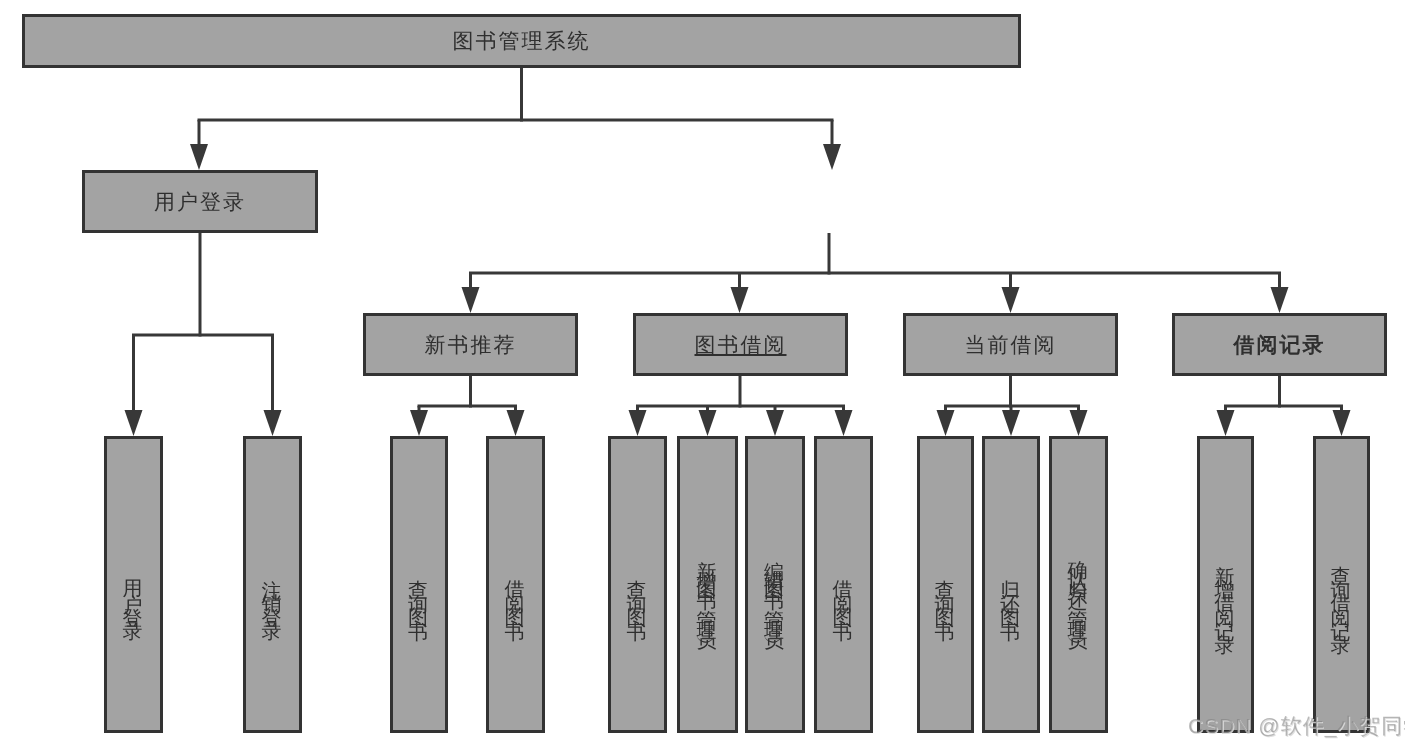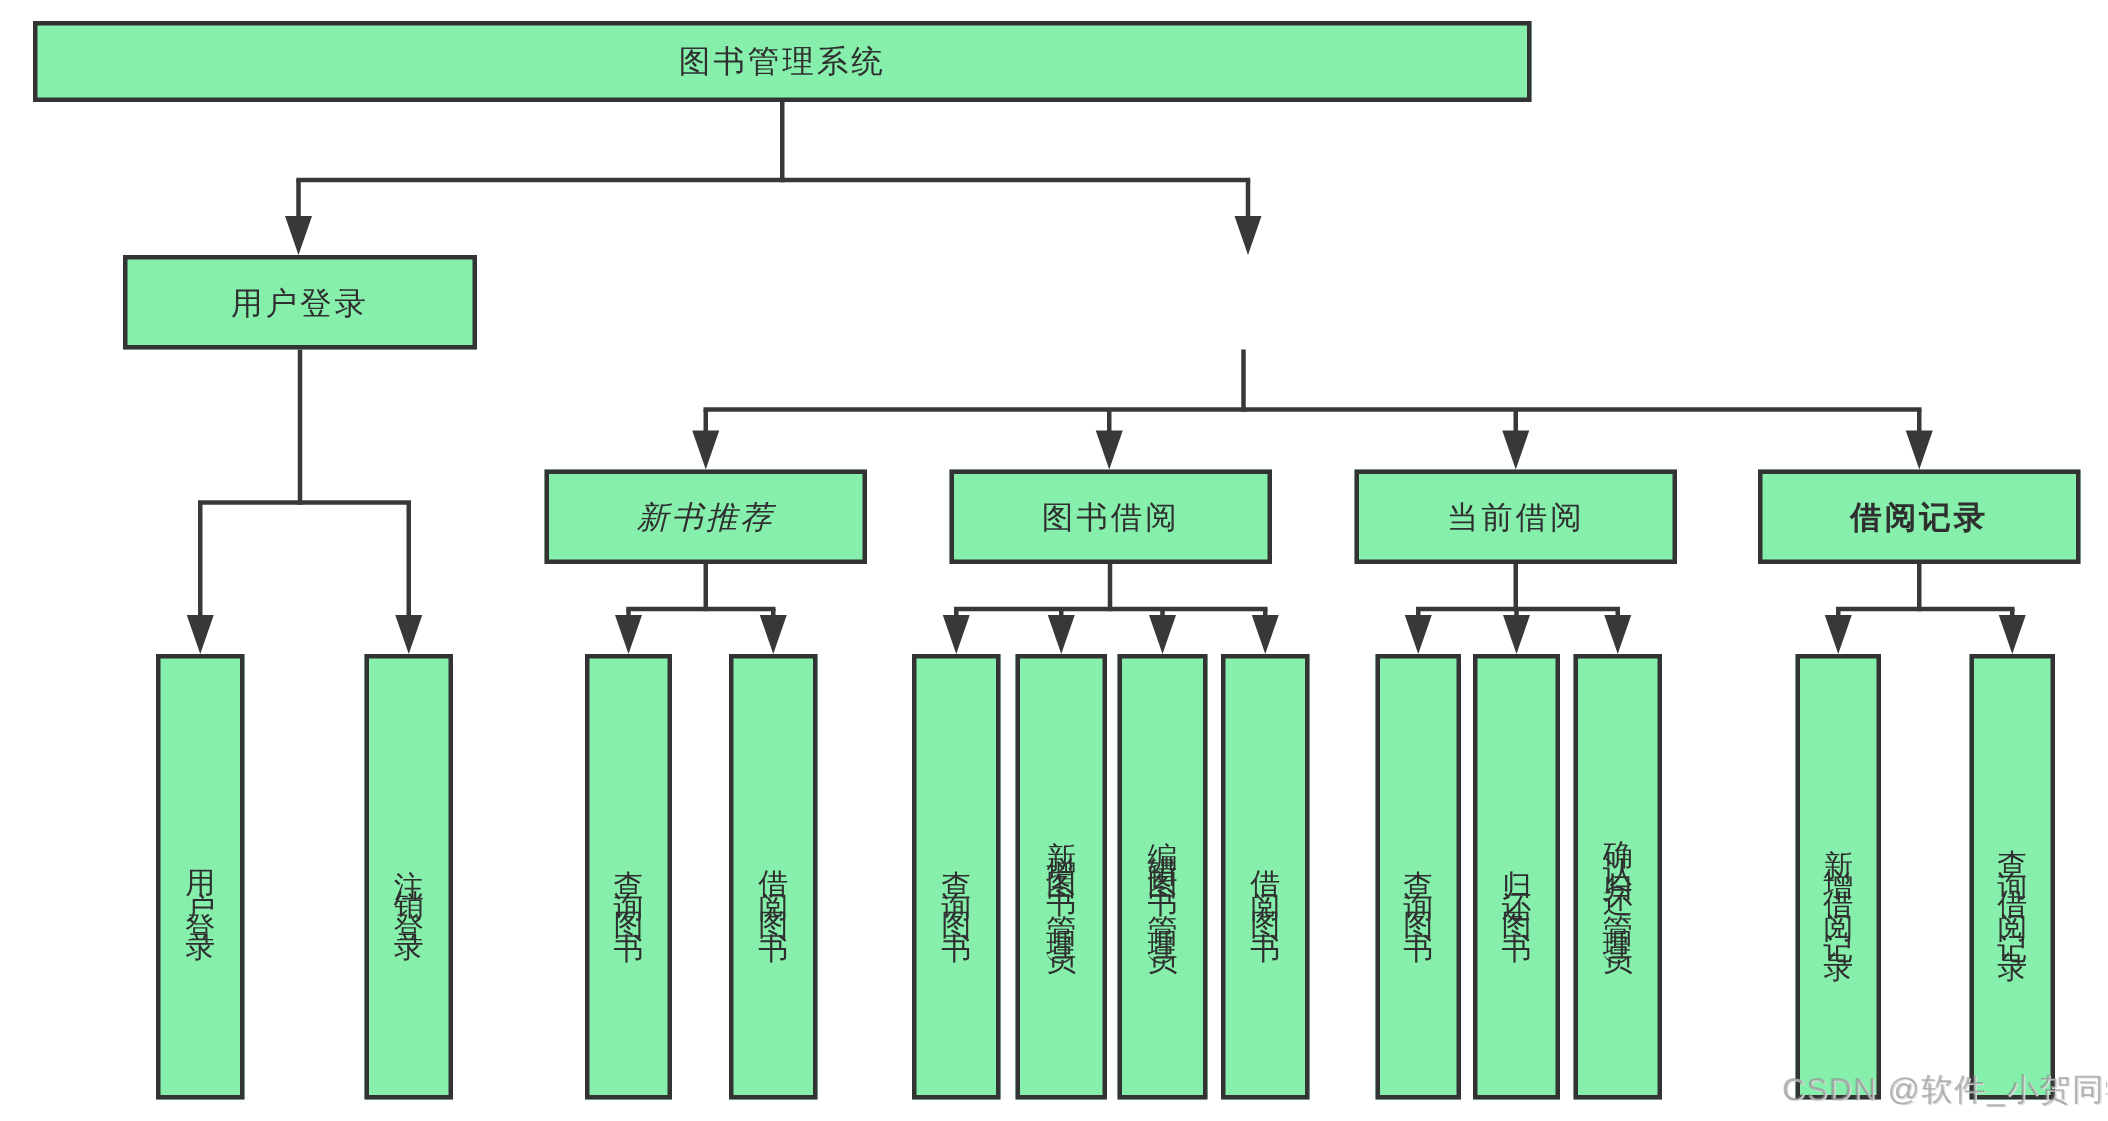--- a/index.html
+++ b/index.html
@@ -8,21 +8,21 @@
     width:1405px;height:747px;
     background:#ffffff;
     font-family:"Liberation Sans","DejaVu Sans",sans-serif;
     overflow:hidden;
   }
   #edges{position:absolute;left:0;top:0;width:1405px;height:747px;}
   .node{
     position:absolute;
     box-sizing:border-box;
     border:3px solid #333333;
-    background:#86efac;
+    background:#a3a3a3;
     color:#2f2f2f;
     display:flex;
     align-items:center;
     justify-content:center;
     font-size:21px;
     letter-spacing:2px;
     white-space:nowrap;
   }
   .node.v{
     font-size:20px;
@@ -100,22 +100,22 @@
       <path d="M1279.5 376 V407.5" stroke="#383838" stroke-width="3" fill="none"></path>
       <path d="M1224 406 H1343" stroke="#383838" stroke-width="3" fill="none"></path>
       <path d="M1225.5 406 V416" stroke="#383838" stroke-width="3" fill="none"></path>
       <polygon points="1216.5,410 1234.5,410 1225.5,436" fill="#383838"></polygon>
       <path d="M1341.5 406 V416" stroke="#383838" stroke-width="3" fill="none"></path>
       <polygon points="1332.5,410 1350.5,410 1341.5,436" fill="#383838"></polygon>
     </svg>
 
   <div class="node" style="left: 22px; top: 14px; width: 999px; height: 54px;">图书管理系统</div>
     <div class="node" style="left: 82px; top: 170px; width: 236px; height: 63px;">用户登录</div>
-    <div class="node" style="left: 363px; top: 313px; width: 215px; height: 63px; font-style: italic;">新书推荐</div>
-    <div class="node" style="left: 633px; top: 313px; width: 215px; height: 63px;">图书借阅</div>
+    <div class="node" style="left: 363px; top: 313px; width: 215px; height: 63px;">新书推荐</div>
+    <div class="node" style="left: 633px; top: 313px; width: 215px; height: 63px; text-decoration: underline;">图书借阅</div>
     <div class="node" style="left: 903px; top: 313px; width: 215px; height: 63px; text-align: center;">当前借阅</div>
     <div class="node" style="left: 1172px; top: 313px; width: 215px; height: 63px; font-weight: bold;">借阅记录</div>
     <div class="node v" style="left: 104px; top: 436px; width: 59px; height: 297px;">用户登录</div>
     <div class="node v" style="left: 243px; top: 436px; width: 59px; height: 297px;">注销登录</div>
     <div class="node v" style="left: 390px; top: 436px; width: 58px; height: 297px;">查询图书</div>
     <div class="node v" style="left: 486px; top: 436px; width: 59px; height: 297px;">借阅图书</div>
     <div class="node v" style="left: 608px; top: 436px; width: 59px; height: 297px;">查询图书</div>
     <div class="node v tight" style="left: 677px; top: 436px; width: 61px; height: 297px;">新增图书（管理员）</div>
     <div class="node v tight" style="left: 745px; top: 436px; width: 60px; height: 297px;">编辑图书（管理员）</div>
     <div class="node v" style="left: 814px; top: 436px; width: 59px; height: 297px;">借阅图书</div>

